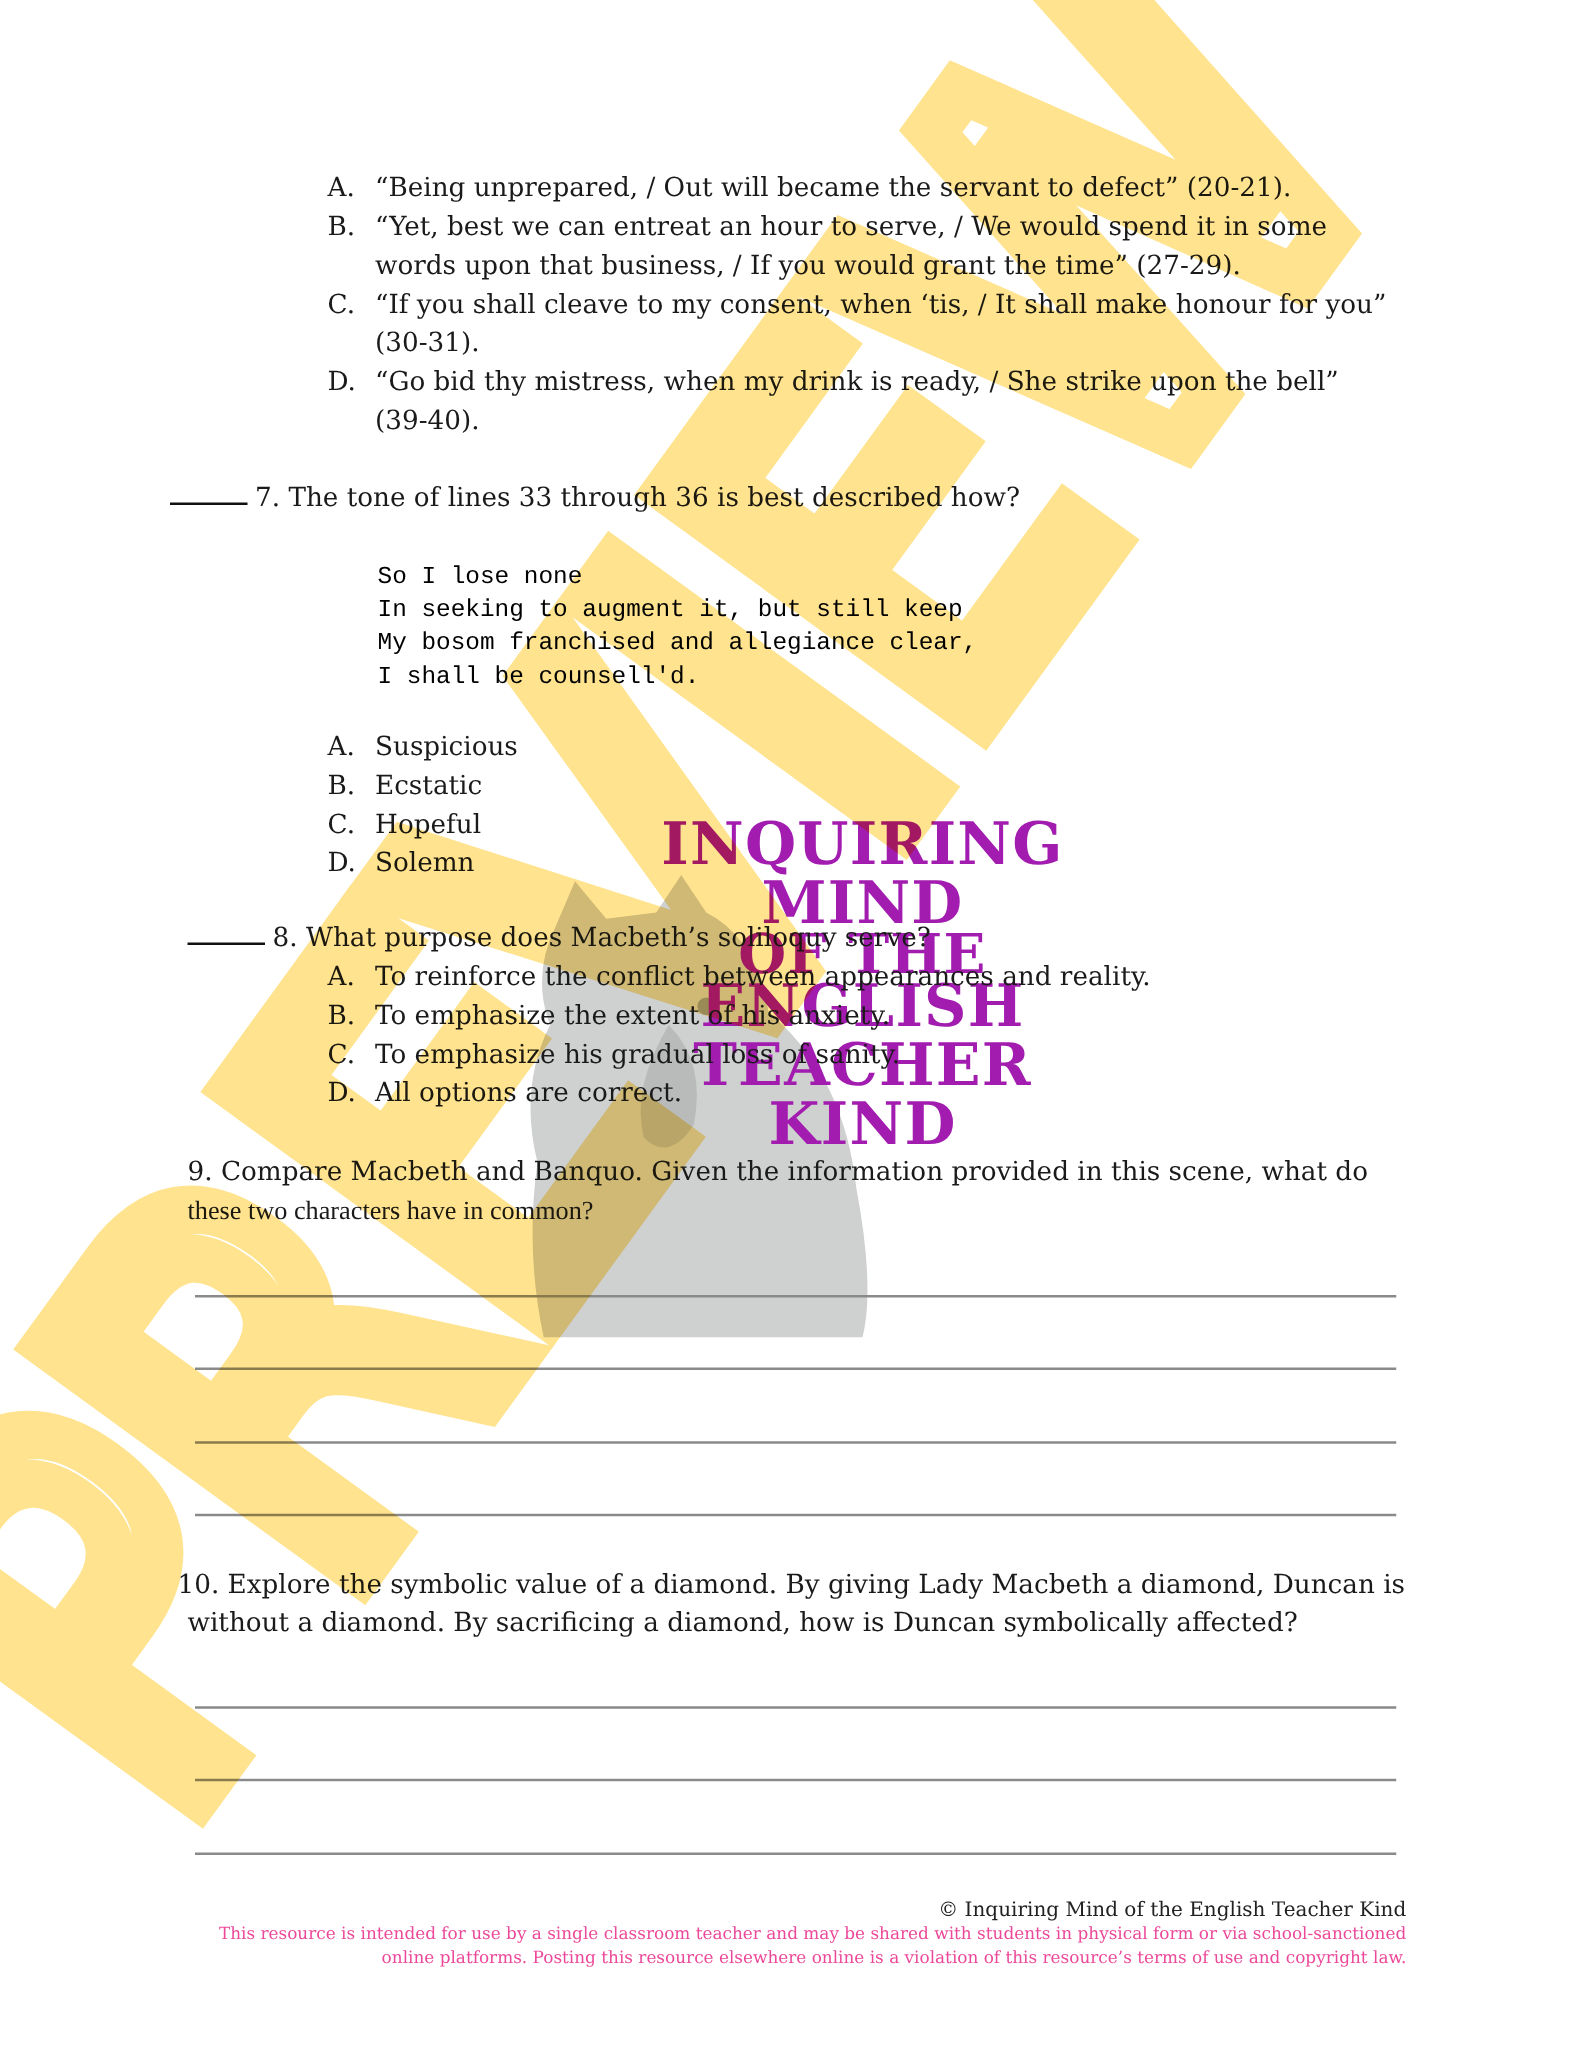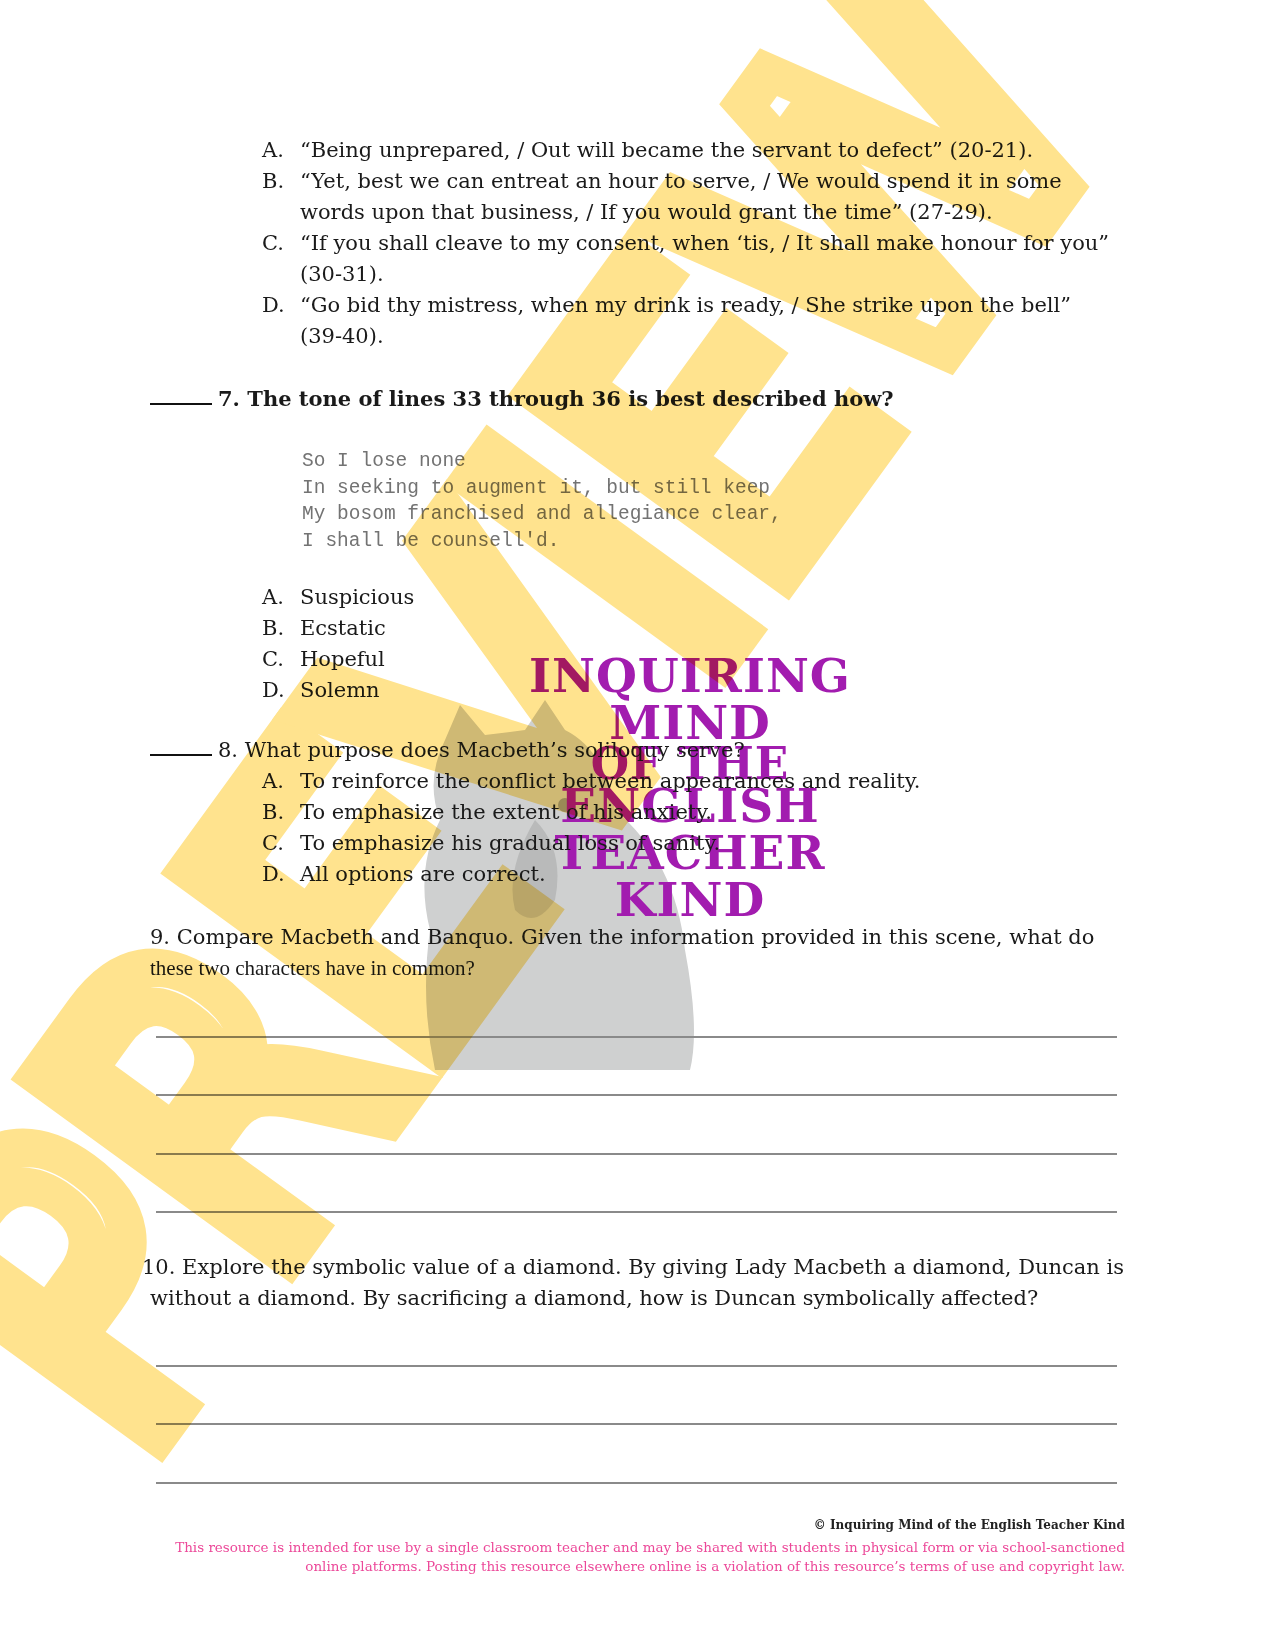--- a/index.html
+++ b/index.html
@@ -6,25 +6,25 @@
   body { width:1275px; height:1650px; position:relative; overflow:hidden;
          font-family:"DejaVu Serif","Liberation Serif",serif; color:#1a1a1a; }
   .page { position:absolute; left:0; top:0; width:1275px; height:1650px; }
 
   .q { position:absolute; font-size:21px; line-height:31px; white-space:nowrap; }
   .blank { display:inline-block; width:62px; border-bottom:2px solid #111; height:20px; vertical-align:baseline; margin-right:6px; position:relative; top:-1px; }
   .opt { position:absolute; font-size:21px; line-height:31px; white-space:nowrap; }
   .opt .letter { position:absolute; left:0; }
   .opt .text { position:absolute; left:38px; }
 
-  .mono { position:absolute; left:302px; font-family:"Liberation Mono","DejaVu Sans Mono",monospace; font-size:19.5px; line-height:26.5px; white-space:pre; color:#737373; }
+  .mono { position:absolute; left:302px; font-family:"Liberation Mono","DejaVu Sans Mono",monospace; font-size:19.5px; line-height:26.5px; white-space:pre; color:#000000; }
 
   .rule { position:absolute; left:156px; width:961px; height:2px; background:#8a8a8a; }
 
-  .footer-copy { position:absolute; right:150px; top:1518px; font-size:12px; color:#222; white-space:nowrap;font-weight:bold; }
+  .footer-copy { position:absolute; right:150px; top:1518px; font-size:16px; color:#222; white-space:nowrap; }
   .footer-note { position:absolute; right:150px; top:1538px; font-size:13.5px; line-height:19px; color:#ec4899; text-align:right; white-space:nowrap; }
 
   
   .logo { position:absolute; left:415px; top:700px; width:300px; height:370px; }
   .logo-text { position:absolute; left:510px; top:652px; width:360px; text-align:center;
                font-family:"DejaVu Serif","Liberation Serif",serif; font-weight:bold;
                font-size:47px; line-height:47px; color:#a21caf; letter-spacing:1px; }
 
   
   .preview { position:absolute; left:0; top:0; width:1275px; height:1650px; pointer-events:none; mix-blend-mode:multiply; }
@@ -67,21 +67,21 @@
     <span class="text">(30-31).</span>
   </div>
   <div class="opt" style="left:262px; top:290px;">
     <span class="letter">D.</span>
     <span class="text">“Go bid thy mistress, when my drink is ready, / She strike upon the bell”</span>
   </div>
   <div class="opt" style="left:262px; top:321px;">
     <span class="text">(39-40).</span>
   </div>
 
-  <div class="q" style="left:150px; top:383px;font-weight:bold;">
+  <div class="q" style="left:136px; top:383px;">
     <span class="blank"></span><span>7.</span> <span>The tone of lines 33 through 36 is best described how?</span>
   </div>
   <div class="mono" style="top:448px;"><div>So I lose none</div><div>In seeking to augment it, but still keep</div><div>My bosom franchised and allegiance clear,</div><div>I shall be counsell'd.</div></div>
   <div class="opt" style="left:262px; top:582px;">
     <span class="letter">A.</span>
     <span class="text">Suspicious</span>
   </div>
   <div class="opt" style="left:262px; top:613px;">
     <span class="letter">B.</span>
     <span class="text">Ecstatic</span>

